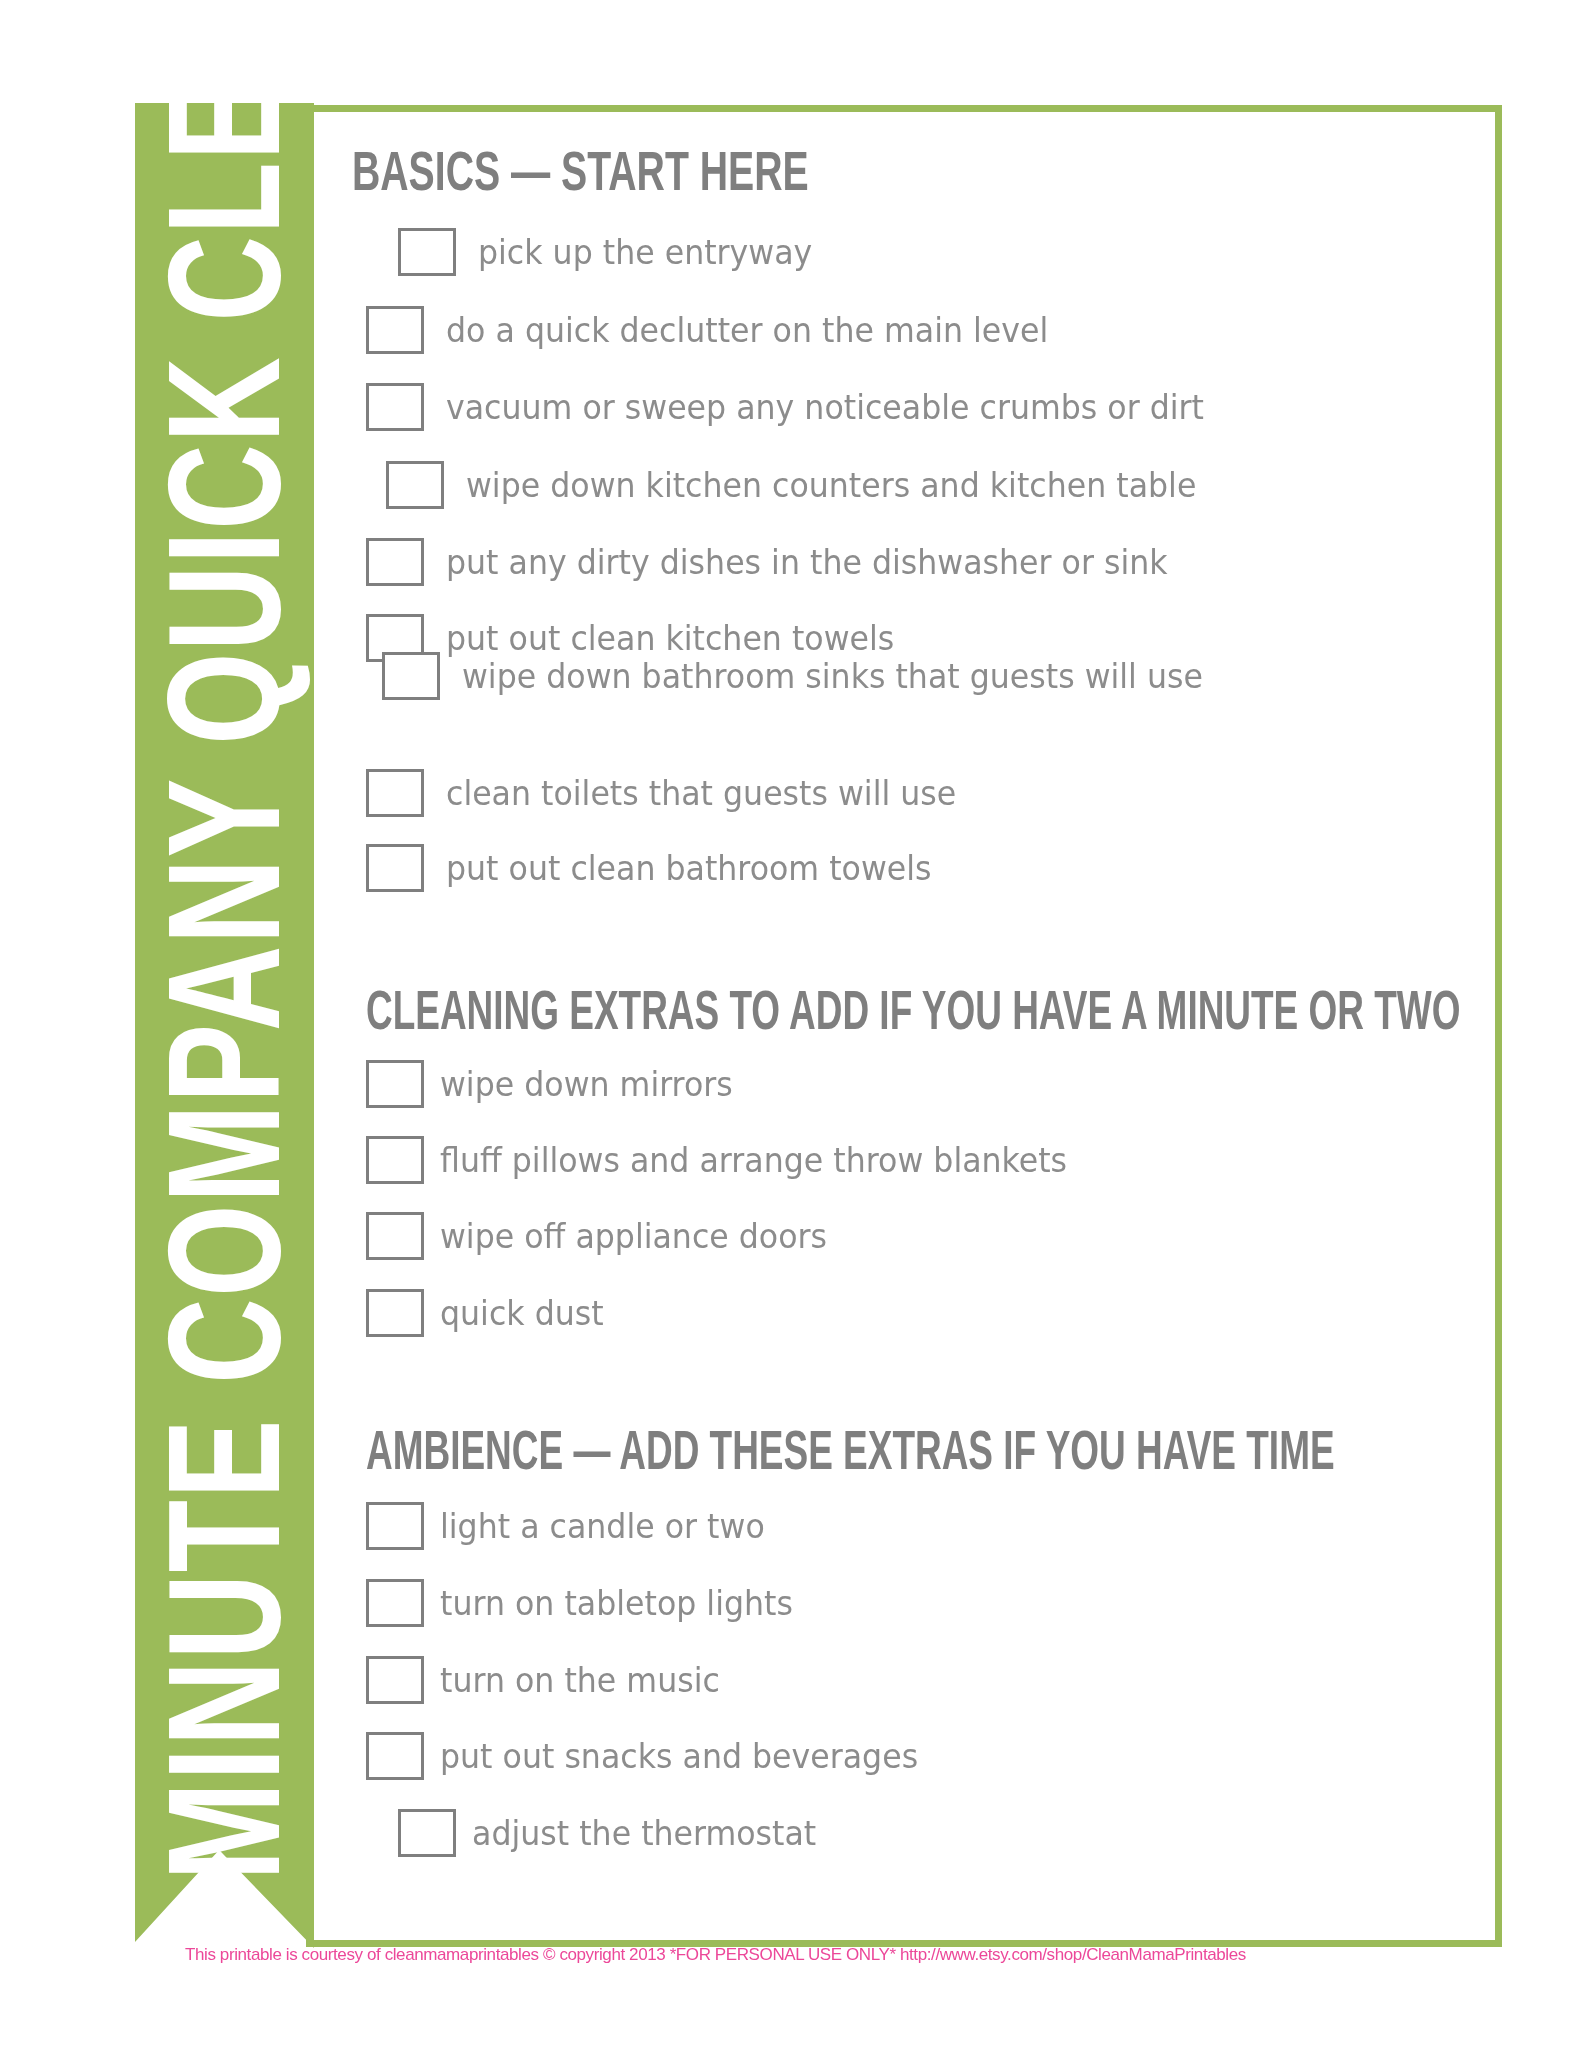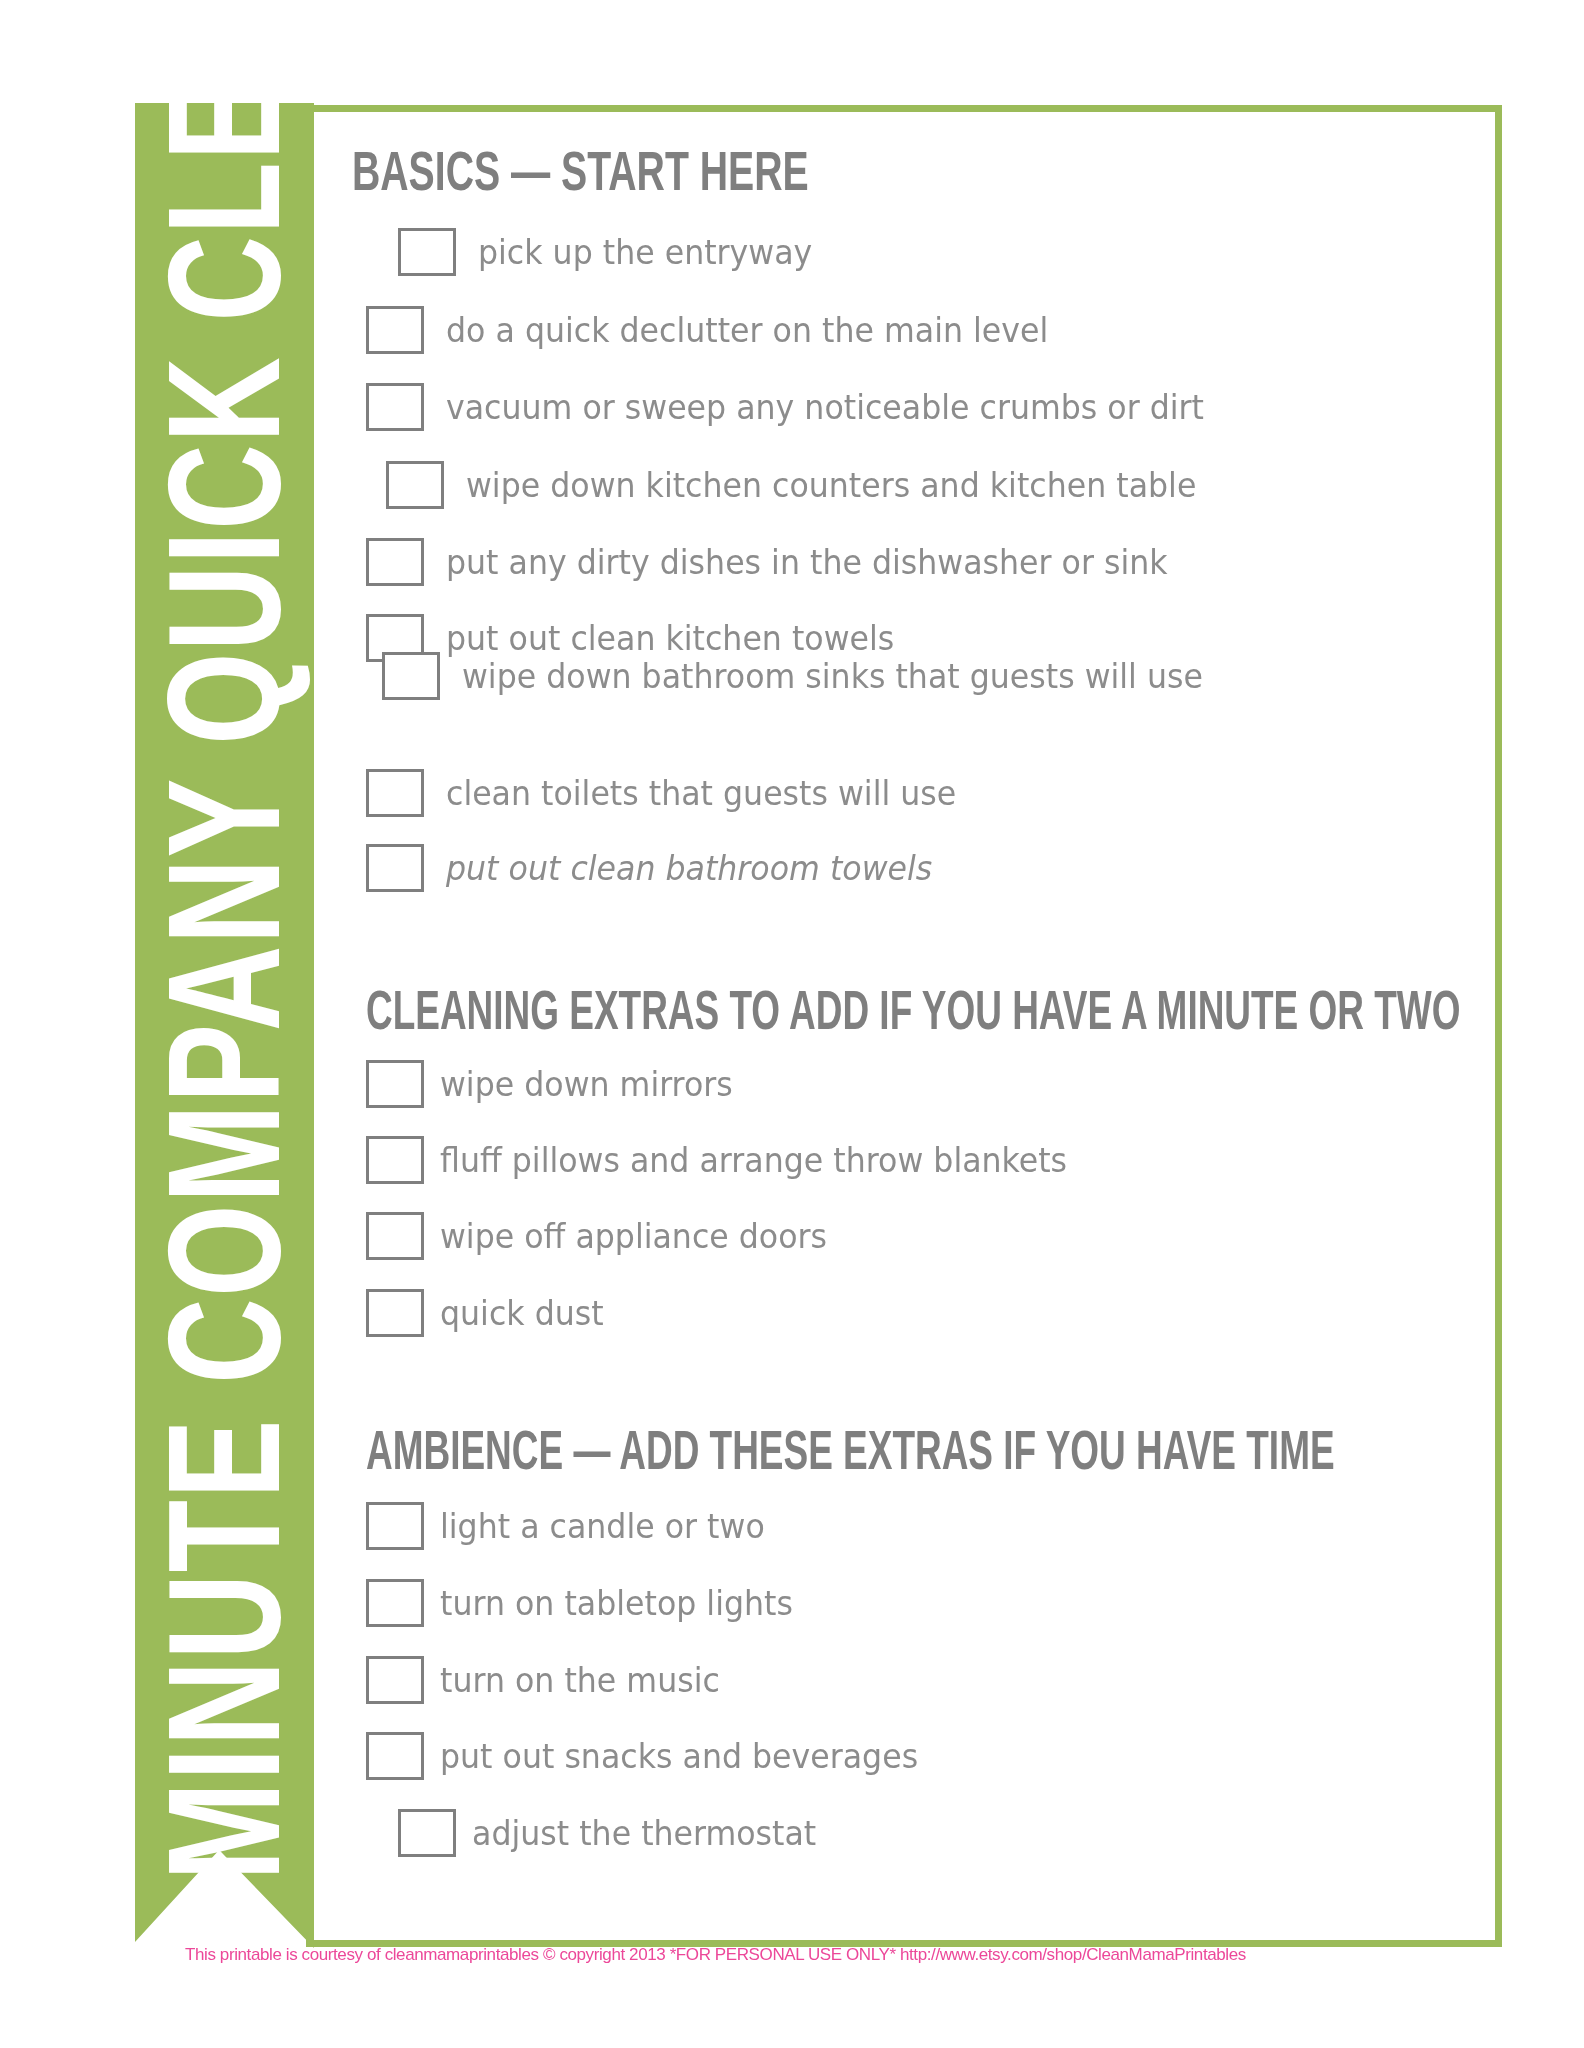--- a/index.html
+++ b/index.html
@@ -88,21 +88,21 @@
   <span class="item-label">put out clean kitchen towels</span>
 </div>
 <div class="item" style="top:646px;margin-left:16px;">
   <span class="checkbox"></span>
   <span class="item-label">wipe down bathroom sinks that guests will use</span>
 </div>
 <div class="item" style="top:763px;">
   <span class="checkbox"></span>
   <span class="item-label">clean toilets that guests will use</span>
 </div>
-<div class="item" style="top:838px;font-style:italic;">
+<div class="item" style="top:838px;">
   <span class="checkbox"></span>
   <span class="item-label">put out clean bathroom towels</span>
 </div>
 
 <div class="heading" style="left:366px; top:982px; transform:scaleX(0.66);">CLEANING EXTRAS TO ADD IF YOU HAVE A MINUTE OR TWO</div>
 
 <div class="item" style="top:1054px;">
   <span class="checkbox"></span>
   <span class="item-label" style="margin-left:16px;">wipe down mirrors</span>
 </div>

